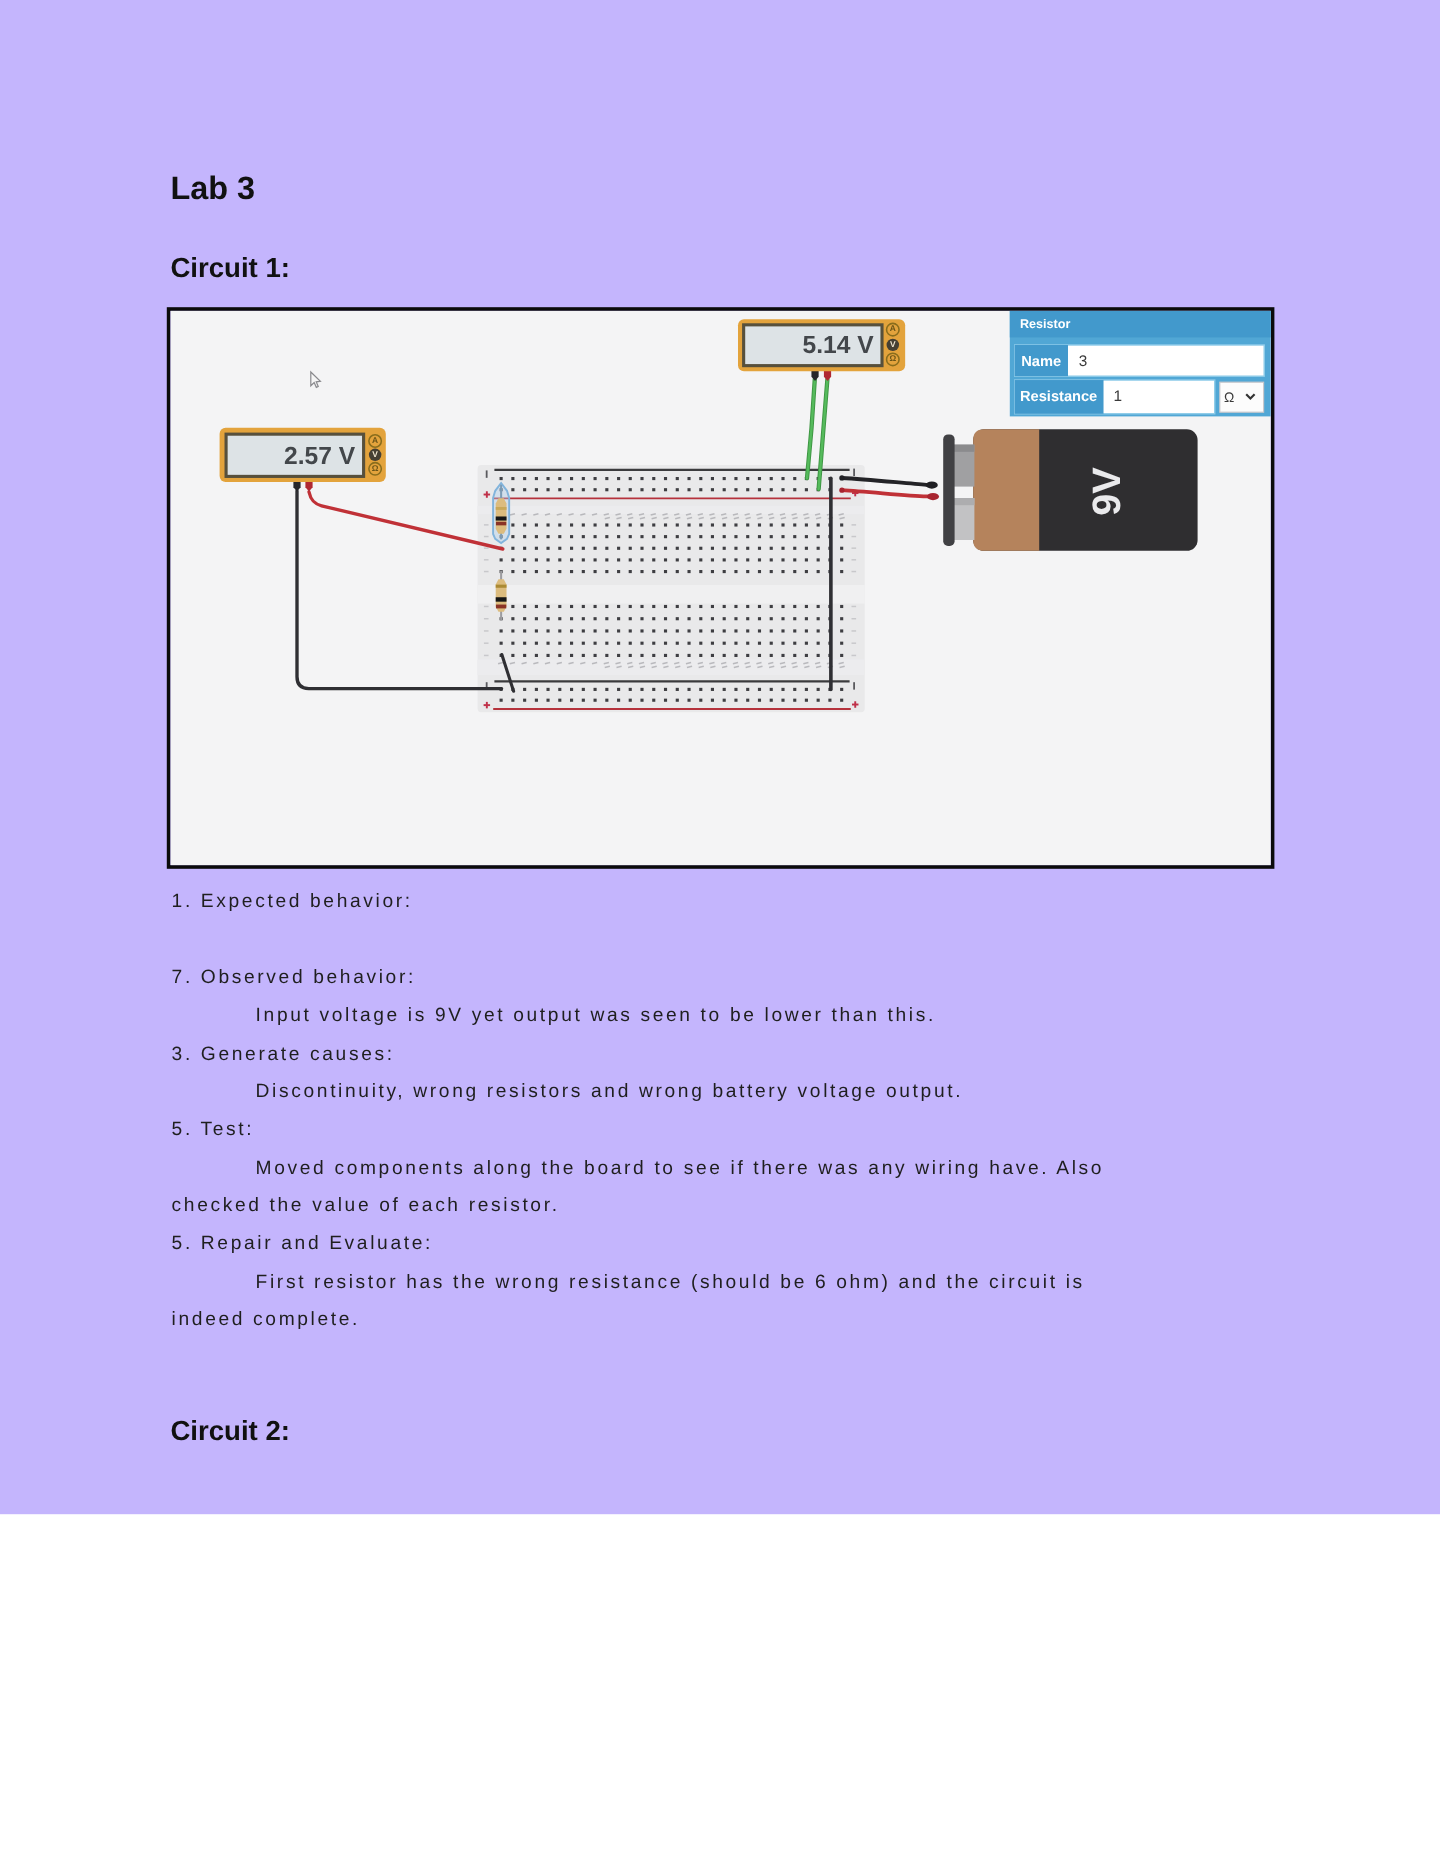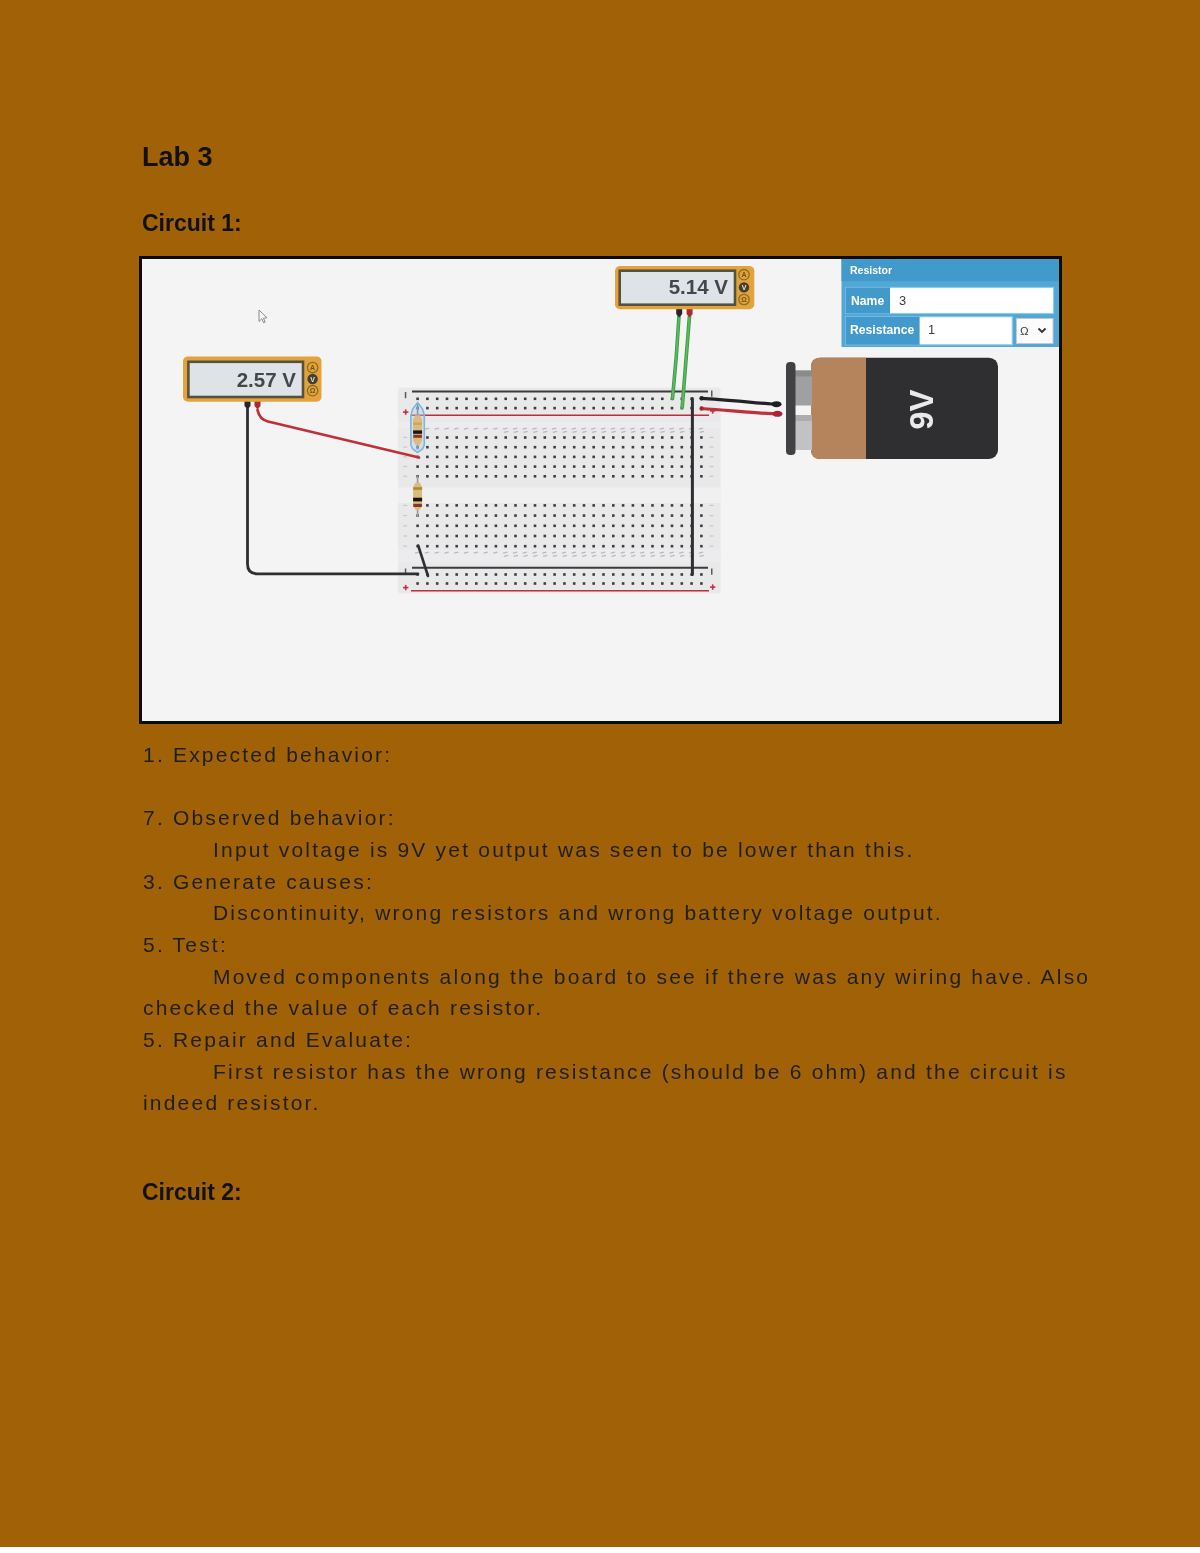--- a/index.html
+++ b/index.html
@@ -1,20 +1,20 @@
 <!DOCTYPE html>
 <html><head><meta charset="utf-8">
 <style>
 html,body{margin:0;padding:0;background:#ffffff;}
-#page{position:relative;width:1200px;height:1547px;background:#a16207;overflow:hidden;
+#page{position:relative;width:1200px;height:1262px;background:#c4b5fd;overflow:hidden;
   font-family:"Liberation Sans",sans-serif;text-align:right;}
 .h1{position:absolute;left:142px;top:143.7px;font-size:27px;font-weight:bold;color:#111;line-height:1;}
 .h2{position:absolute;left:142px;font-size:23px;font-weight:bold;color:#111;line-height:1;}
 #frame{position:absolute;left:139px;top:256px;width:917px;height:462px;border:3px solid #0b0b0b;}
-.bl{position:absolute;font-size:21px;letter-spacing:2.2px;color:#1f1f1f;white-space:nowrap;line-height:1;}
+.bl{position:absolute;font-size:16px;letter-spacing:2.2px;color:#1f1f1f;white-space:nowrap;line-height:1;}
 </style></head>
 <body>
 <div id="page">
 <div class="h1">Lab 3</div>
 <div class="h2" style="top:211.5px">Circuit 1:</div>
 <div id="frame"><svg width="917" height="462" viewBox="0 0 917 462" font-family="'Liberation Sans', sans-serif">
 <rect x="0" y="0" width="917" height="462" fill="#f4f4f5"></rect>
 
 <g>
 <rect x="256" y="128.6" width="322.6" height="205.9" rx="3" fill="#e9e9ea"></rect>
@@ -683,14 +683,14 @@
 <div class="bl" style="left:143px;top:743.76px">1. Expected behavior:</div>
 <div class="bl" style="left:143px;top:807.16px">7. Observed behavior:</div>
 <div class="bl" style="left:213px;top:838.86px">Input voltage is 9V yet output was seen to be lower than this.</div>
 <div class="bl" style="left:143px;top:870.56px">3. Generate causes:</div>
 <div class="bl" style="left:213px;top:902.26px">Discontinuity, wrong resistors and wrong battery voltage output.</div>
 <div class="bl" style="left:143px;top:933.96px">5. Test:</div>
 <div class="bl" style="left:213px;top:965.66px">Moved components along the board to see if there was any wiring have. Also</div>
 <div class="bl" style="left:143px;top:997.36px">checked the value of each resistor.</div>
 <div class="bl" style="left:143px;top:1029.06px">5. Repair and Evaluate:</div>
 <div class="bl" style="left:213px;top:1060.76px">First resistor has the wrong resistance (should be 6 ohm) and the circuit is</div>
-<div class="bl" style="left:143px;top:1092.46px">indeed resistor.</div>
+<div class="bl" style="left:143px;top:1092.46px">indeed complete.</div>
 <div class="h2" style="top:1180.5px">Circuit 2:</div>
 </div>
 </body></html>

